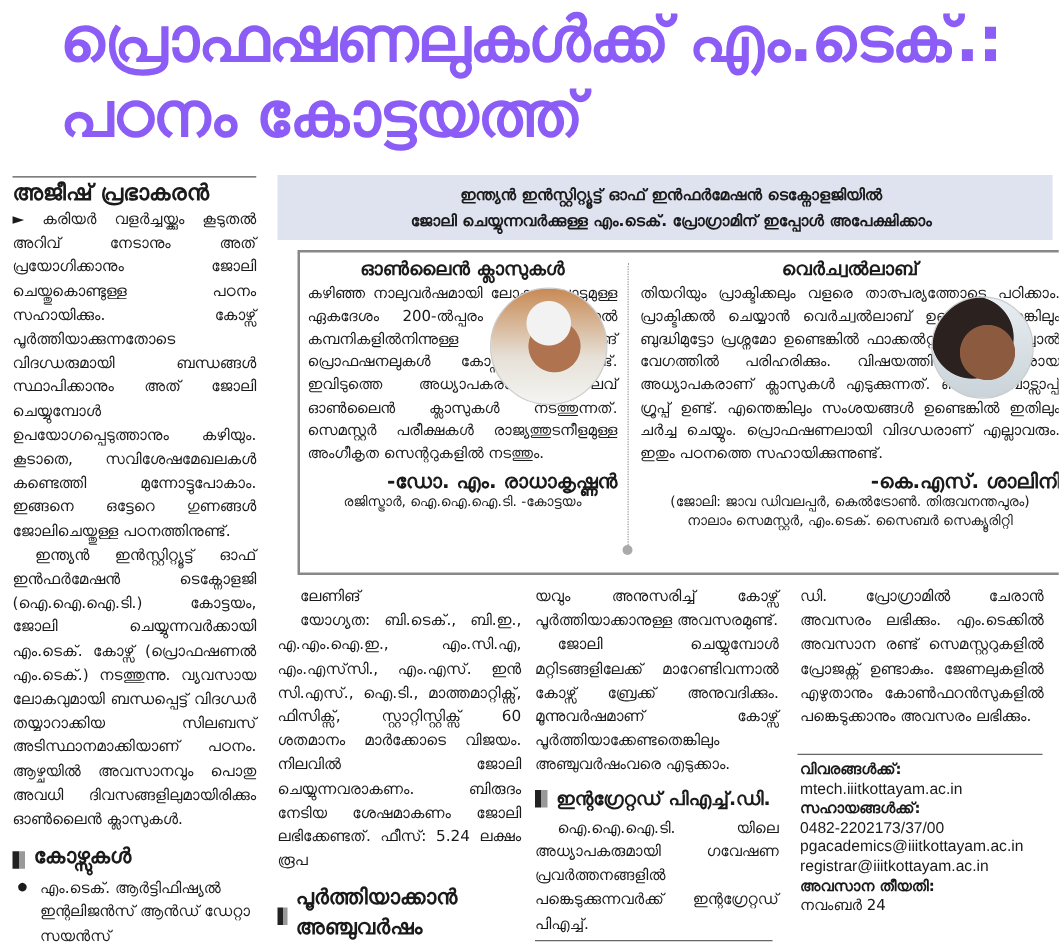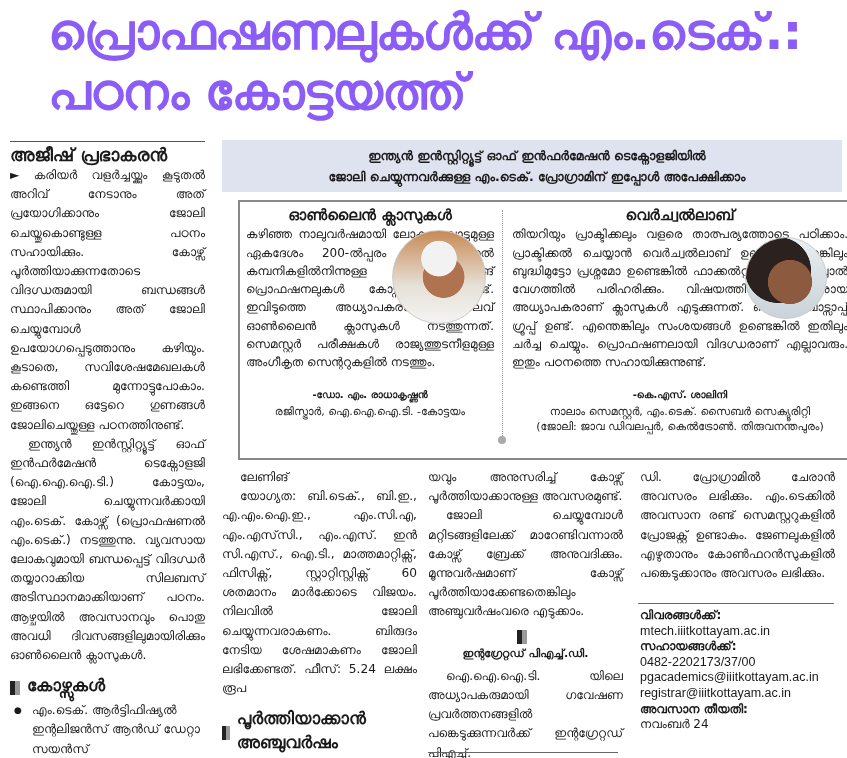--- a/index.html
+++ b/index.html
@@ -26,21 +26,21 @@
             background: #dfe2ef; text-align: center; font-weight: bold; font-size: 12.5px; line-height: 21px;
             padding-top: 5px; box-sizing: border-box; padding-left: 10px; }
   .box { position: absolute; left: 238px; top: 200px; width: 620px; height: 260px;
          border: 2px solid #888; box-sizing: border-box; background: #fff; }
   .box-divider { position: absolute; left: 262px; top: 8px; bottom: 20px; width: 0;
                  border-left: 1.5px dotted #999; }
   .box-dot { position: absolute; left: 258px; bottom: 14px; width: 8px; height: 8px; border-radius: 50%; background: #aaa; }
   .panel { position: absolute; top: 4px; font-size: 12px; line-height: 18.3px; }
   .panel h3 { margin: 0 0 1px 0; font-size: 15px; text-align: center; font-weight: bold; }
   .panel p { margin: 0; text-align: justify; }
-  .quote-name { text-align: center; font-weight: bold; font-size: 10px; margin-top: 14px; }
+  .quote-name { text-align: right; font-weight: bold; font-size: 16px; margin-top: 4px; }
   .quote-role { text-align: center; font-size: 11px; line-height: 15px; }
   .photo { position: absolute; border-radius: 50%; overflow: hidden; border: 1px solid #ccc; }
   .photo-man { left: 152px; top: 28px; width: 92px; height: 92px;
                background: radial-gradient(circle at 50% 30%, #f2f2f2 0 22%, transparent 23%),
                            radial-gradient(circle at 55% 50%, #b07350 0 30%, transparent 31%),
                            linear-gradient(180deg, #c88a55 0%, #e6e1d8 60%, #f4f4f2 100%); }
   .photo-woman { left: 505px; top: 35px; width: 80px; height: 80px;
                  background: radial-gradient(circle at 55% 55%, #8c5a3f 0 35%, transparent 36%),
                              radial-gradient(circle at 40% 40%, #2b2220 0 48%, transparent 49%),
                              linear-gradient(180deg, #e8eef2 0%, #c9d3d9 100%); }
@@ -87,40 +87,40 @@
   </div>
   <div class="photo photo-man"></div>
 
   <div class="box-divider"></div>
   <div class="box-dot"></div>
 
   <div class="panel" style="left:272px; width:336px;">
     <h3>വെർച്വൽലാബ്</h3>
     <p>തിയറിയും പ്രാക്ടിക്കലും വളരെ താത്പര്യത്തോടെ പഠിക്കാം. പ്രാക്ടിക്കൽ ചെയ്യാൻ വെർച്വൽലാബ് ഉണ്ട്. എന്തെങ്കിലും ബുദ്ധിമുട്ടോ പ്രശ്നമോ ഉണ്ടെങ്കിൽ ഫാക്കൽറ്റിയെ അറിയിച്ചാൽ വേഗത്തിൽ പരിഹരിക്കും. വിഷയത്തിൽ വിദഗ്ധരായ അധ്യാപകരാണ് ക്ലാസുകൾ എടുക്കുന്നത്. ബാച്ചിന് വാട്സാപ്പ് ഗ്രൂപ്പ് ഉണ്ട്. എന്തെങ്കിലും സംശയങ്ങൾ ഉണ്ടെങ്കിൽ ഇതിലും ചർച്ച ചെയ്യും. പ്രൊഫഷണലായി വിദഗ്ധരാണ് എല്ലാവരും. ഇതും പഠനത്തെ സഹായിക്കുന്നുണ്ട്.</p>
     <div class="quote-name">-കെ.എസ്. ശാലിനി</div>
+    <div class="quote-role">(ജോലി: ജാവ ഡിവലപ്പർ, കെൽട്രോൺ. തിരുവനന്തപുരം)</div>
     <div class="quote-role">നാലാം സെമസ്റ്റർ, എം.ടെക്. സൈബർ സെക്യൂരിറ്റി</div>
-    <div class="quote-role">(ജോലി: ജാവ ഡിവലപ്പർ, കെൽട്രോൺ. തിരുവനന്തപുരം)</div>
   </div>
   <div class="photo photo-woman"></div>
 </div>
 
 <div class="col" style="left:222px; top:468px; width:195px;">
   <p class="indent">ലേണിങ്</p>
   <p class="indent">യോഗ്യത: ബി.ടെക്., ബി.ഇ., എ.എം.ഐ.ഇ., എം.സി.എ, എം.എസ്‌സി., എം.എസ്. ഇൻ സി.എസ്., ഐ.ടി., മാത്തമാറ്റിക്സ്, ഫിസിക്സ്, സ്റ്റാറ്റിസ്റ്റിക്സ് 60 ശതമാനം മാർക്കോടെ വിജയം. നിലവിൽ ജോലി ചെയ്യുന്നവരാകണം. ബിരുദം നേടിയ ശേഷമാകണം ജോലി ലഭിക്കേണ്ടത്. ഫീസ്: 5.24 ലക്ഷം രൂപ</p>
   <div class="sec-head big-sec">
     <span class="mark"></span>
     <span>പൂർത്തിയാക്കാൻ അഞ്ചുവർഷം</span>
   </div>
 
 </div>
 
 <div class="col" style="left:428px; top:468px; width:195px;">
   <p>യവും അനുസരിച്ച് കോഴ്സ് പൂർത്തിയാക്കാനുള്ള അവസരമുണ്ട്.</p>
   <p class="indent">ജോലി ചെയ്യുമ്പോൾ മറ്റിടങ്ങളിലേക്ക് മാറേണ്ടിവന്നാൽ കോഴ്സ് ബ്രേക്ക് അനുവദിക്കും. മൂന്നുവർഷമാണ് കോഴ്സ് പൂർത്തിയാക്കേണ്ടതെങ്കിലും അഞ്ചുവർഷംവരെ എടുക്കാം.</p>
-  <div class="sec-head" style="font-size:11px;flex-direction:column;">
+  <div class="sec-head" style="font-size:15px;">
     <span class="mark"></span>
     <span>ഇന്റഗ്രേറ്റഡ് പിഎച്ച്.ഡി.</span>
   </div>
   <p class="indent">ഐ.ഐ.ഐ.ടി. യിലെ അധ്യാപകരുമായി ഗവേഷണ പ്രവർത്തനങ്ങളിൽ പങ്കെടുക്കുന്നവർക്ക് ഇന്റഗ്രേറ്റഡ് പിഎച്ച്.</p>
 </div>
 <div class="rule" style="left:428px; top:752px; width:190px;"></div>
 
 <div class="col" style="left:640px; top:468px; width:195px;">
   <p>ഡി. പ്രോഗ്രാമിൽ ചേരാൻ അവസരം ലഭിക്കും. എം.ടെക്കിൽ അവസാന രണ്ട് സെമസ്റ്ററുകളിൽ പ്രോജക്റ്റ് ഉണ്ടാകും. ജേണലുകളിൽ എഴുതാനും കോൺഫറൻസുകളിൽ പങ്കെടുക്കാനും അവസരം ലഭിക്കും.</p>
 </div>

